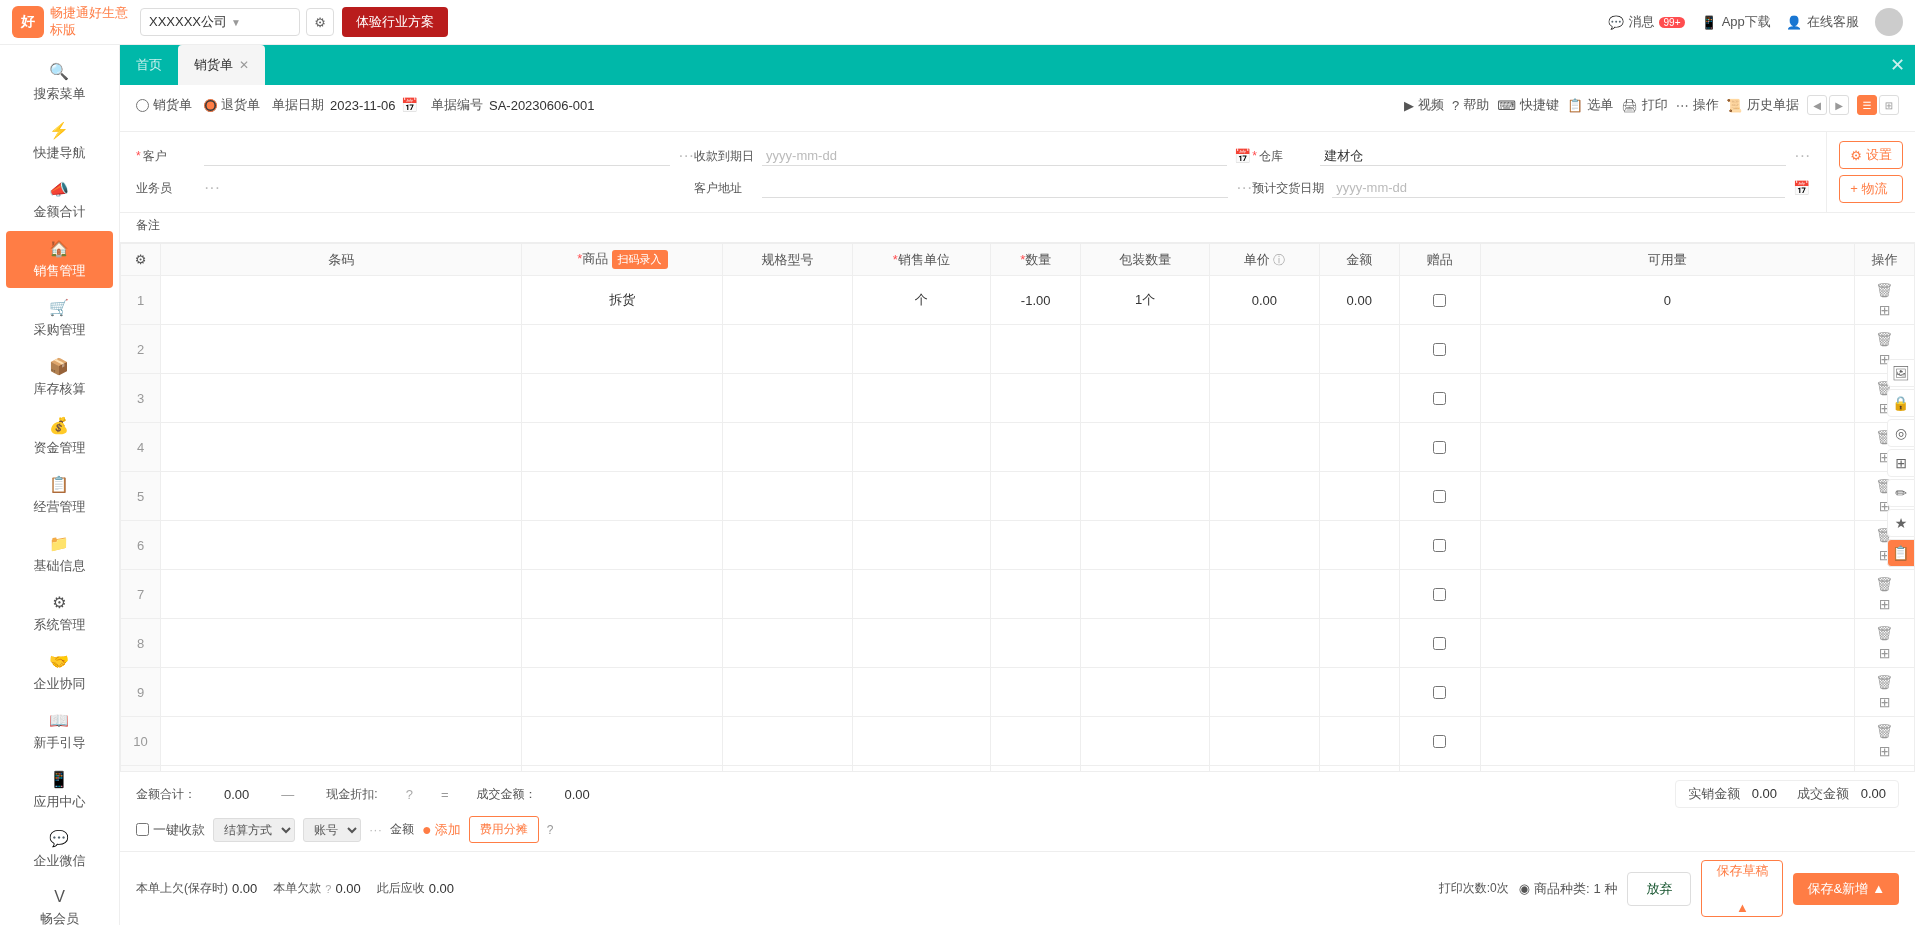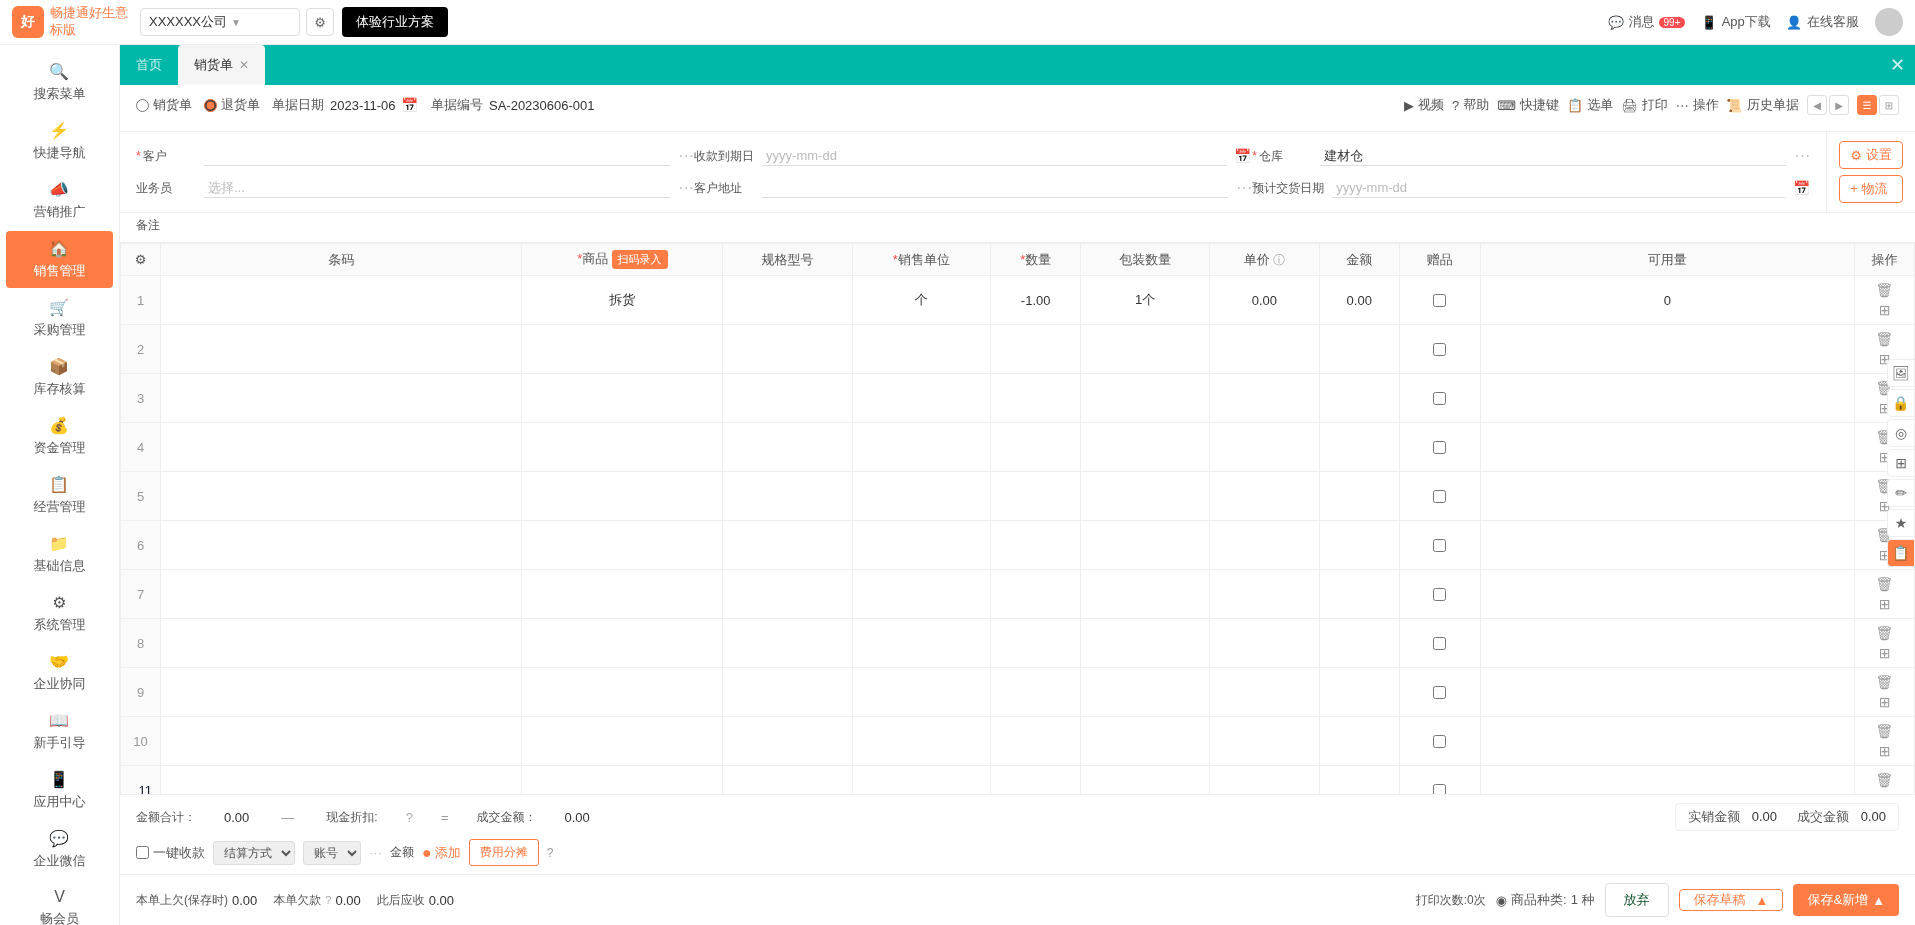--- a/index.html
+++ b/index.html
@@ -7,21 +7,21 @@
 
     
     .top-bar { height: 45px; background: #fff; display: flex; align-items: center; padding: 0 12px; border-bottom: 1px solid #eee; flex-shrink: 0; }
     .logo-area { display: flex; align-items: center; gap: 6px; min-width: 120px; }
     .logo-icon { width: 32px; height: 32px; background: #ff7d45; border-radius: 6px; display: flex; align-items: center; justify-content: center; color: white; font-size: 14px; font-weight: bold; }
     .logo-text { font-size: 11px; color: #ff7d45; line-height: 1.3; }
     .company-selector { display: flex; align-items: center; gap: 4px; border: 1px solid #ddd; border-radius: 4px; padding: 4px 8px; min-width: 160px; cursor: pointer; margin-left: 8px; }
     .company-name { font-size: 13px; color: #333; }
     .chevron-down { color: #999; font-size: 10px; }
     .gear-btn { width: 28px; height: 28px; border: 1px solid #ddd; border-radius: 4px; display: flex; align-items: center; justify-content: center; cursor: pointer; color: #666; margin-left: 6px; }
-    .trial-btn { background: #000000; color: white; border: none; border-radius: 4px; padding: 6px 14px; cursor: pointer; font-size: 13px; margin-left: 8px; }
+    .trial-btn { background: #b91c1c; color: white; border: none; border-radius: 4px; padding: 6px 14px; cursor: pointer; font-size: 13px; margin-left: 8px; }
     .top-right { margin-left: auto; display: flex; align-items: center; gap: 16px; }
     .top-right-item { display: flex; align-items: center; gap: 4px; cursor: pointer; color: #555; font-size: 12px; }
     .badge { background: #ff4d4f; color: white; font-size: 10px; border-radius: 10px; padding: 0 5px; min-width: 16px; text-align: center; }
     .avatar { width: 28px; height: 28px; border-radius: 50%; background: #ccc; }
 
     
     .main-layout { display: flex; flex: 1; overflow: hidden; }
 
     
     .sidebar { width: 120px; background: #fff; border-right: 1px solid #eee; display: flex; flex-direction: column; padding: 8px 0; flex-shrink: 0; }
@@ -92,21 +92,21 @@
     .help-btn { color: #999; cursor: pointer; font-size: 12px; }
 
     
     .bottom-bar { background: #fff; border-top: 1px solid #eee; padding: 8px 16px; display: flex; align-items: center; flex-shrink: 0; }
     .bottom-info { display: flex; gap: 16px; color: #555; font-size: 12px; flex: 1; }
     .bottom-info-item { display: flex; align-items: center; gap: 4px; }
     .bottom-actions { display: flex; align-items: center; gap: 10px; }
     .print-info { color: #555; font-size: 12px; }
     .product-type { display: flex; align-items: center; gap: 4px; color: #555; font-size: 12px; cursor: pointer; }
     .abandon-btn { border: 1px solid #ddd; background: white; color: #14532d; border-radius: 4px; padding: 7px 18px; cursor: pointer; font-size: 13px; }
-    .save-draft-btn { border: 1px solid #ff7d45; background: white; color: #ff7d45; border-radius: 4px; padding: 1px 14px; cursor: pointer; font-size: 13px; display: flex; align-items: center; gap: 10px; }
+    .save-draft-btn { border: 1px solid #ff7d45; background: white; color: #ff7d45; border-radius: 4px; padding: 1px 14px; cursor: pointer; font-size: 13px; display: flex; align-items: center; gap: 20px; flex-direction: column; }
     .save-new-btn { background: #ff7d45; color: white; border: none; border-radius: 4px; padding: 7px 14px; cursor: pointer; font-size: 13px; display: flex; align-items: center; gap: 4px; }
 
     
     .right-float-bar { position: fixed; right: 0; top: 50%; transform: translateY(-50%); display: flex; flex-direction: column; gap: 2px; z-index: 100; }
     .float-btn { width: 28px; height: 28px; background: #fff; border: 1px solid #eee; border-radius: 4px 0 0 4px; display: flex; align-items: center; justify-content: center; cursor: pointer; color: #666; font-size: 14px; }
     .float-btn.active { background: #ff7d45; color: white; }
 
     .field-calendar { color: #aaa; cursor: pointer; font-size: 14px; }
 
     .tab-bar-wrapper { display: flex; align-items: center; background: #00b8a9; flex-shrink: 0; position: relative; }
@@ -153,21 +153,21 @@
     <div class="sidebar-item">
       <span class="icon">🔍</span>
       <span>搜索菜单</span>
     </div>
     <div class="sidebar-item">
       <span class="icon">⚡</span>
       <span>快捷导航</span>
     </div>
     <div class="sidebar-item">
       <span class="icon">📣</span>
-      <span>营销推广</span>
+      <span>金额合计</span>
     </div>
     <div class="sidebar-item active">
       <span class="icon">🏠</span>
       <span>销售管理</span>
     </div>
     <div class="sidebar-item">
       <span class="icon">🛒</span>
       <span>采购管理</span>
     </div>
     <div class="sidebar-item">
@@ -305,21 +305,20 @@
               <span class="field-calendar">📅</span>
             </div>
             <div class="field-row">
               <span class="field-label required">仓库</span>
               <input class="field-input" value="建材仓" style="">
               <span class="field-dots">···</span>
             </div>
 
             <div class="field-row">
               <span class="field-label">业务员</span>
-              <input class="field-input" placeholder="选择..." style="">
               <span class="field-dots">···</span>
             </div>
             <div class="field-row">
               <span class="field-label">客户地址</span>
               <input class="field-input" style="">
               <span class="field-dots">···</span>
             </div>
             <div class="field-row">
               <span class="field-label">预计交货日期</span>
               <input class="field-input" placeholder="yyyy-mm-dd" style="">

